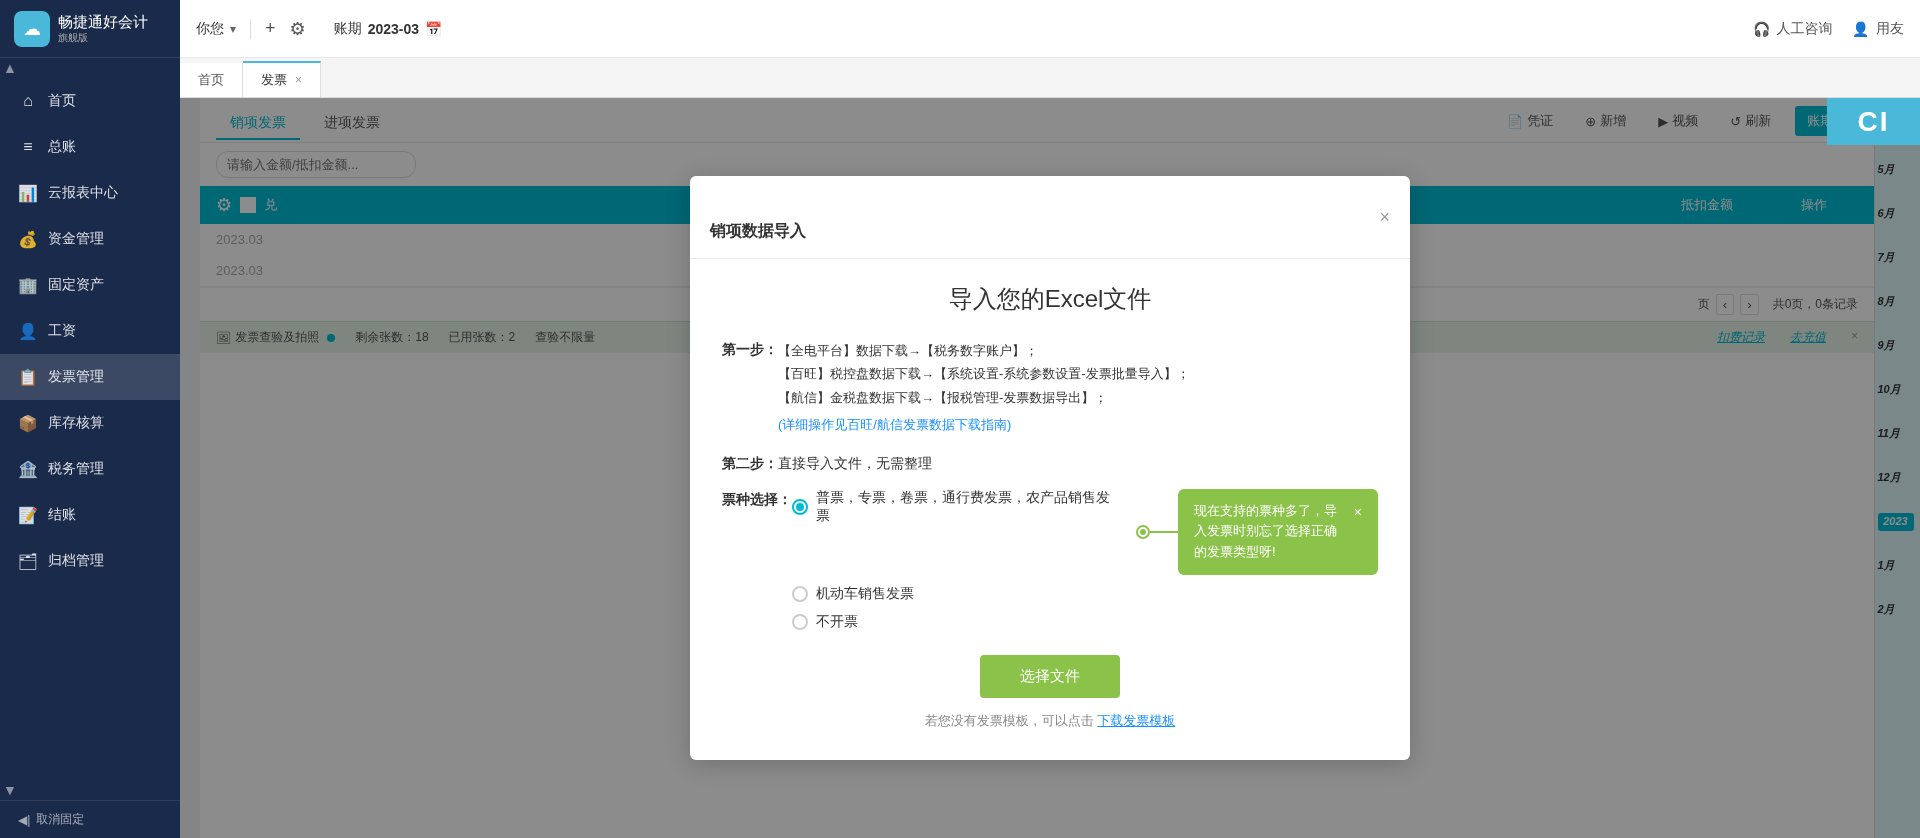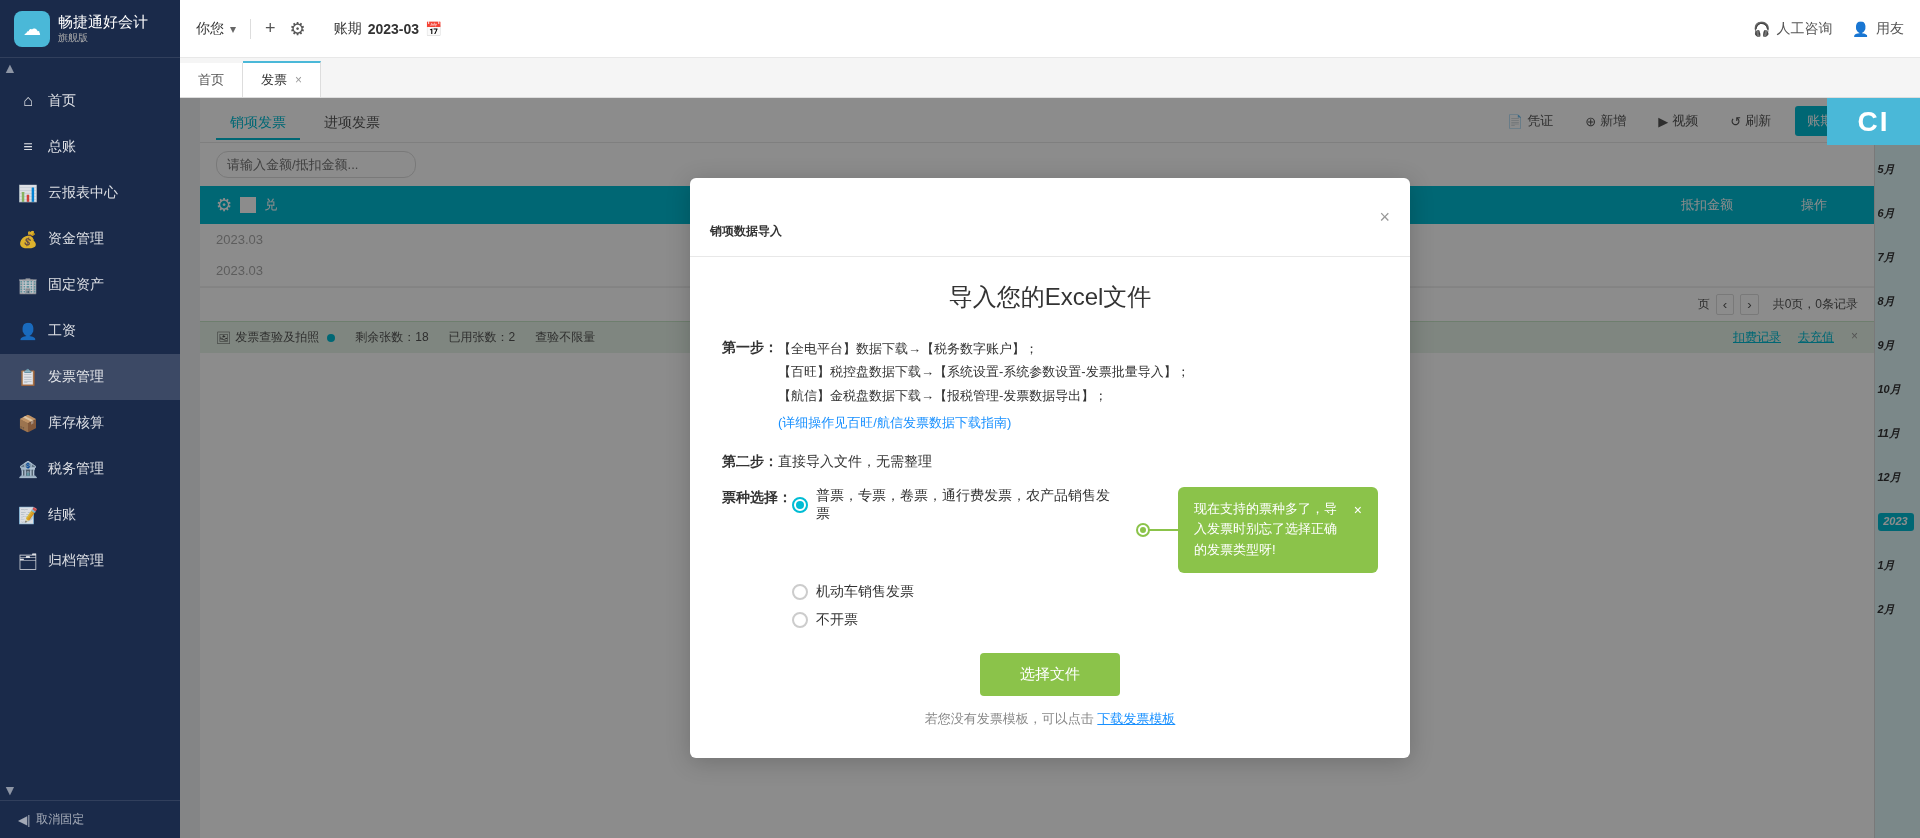--- a/index.html
+++ b/index.html
@@ -76,21 +76,21 @@
     .bb-close { margin-left: auto; color: #999; cursor: pointer; }
 
     
     .pagination { display: flex; align-items: center; justify-content: flex-end; padding: 6px 16px; gap: 6px; font-size: 12px; color: #555; border-top: 1px solid #eee; }
     .page-btn { padding: 2px 6px; border: 1px solid #ddd; background: #fff; cursor: pointer; border-radius: 2px; color: #555; }
 
     
     .modal-overlay { position: absolute; top: 0; left: 0; width: 100%; height: 100%; background: rgba(0,0,0,0.45); z-index: 100; display: flex; align-items: center; justify-content: center; }
     .modal { background: #fff; border-radius: 6px; width: 720px; padding: 0; box-shadow: 0 4px 24px rgba(0,0,0,0.2); position: relative; }
     .modal-header { display: flex; align-items: center; justify-content: space-between; padding: 16px 20px; border-bottom: 1px solid #e8e8e8; }
-    .modal-title { font-size: 12px; font-weight: bold; color: #333; margin-top: 29px; }
+    .modal-title { font-size: 16px; font-weight: bold; color: #333; margin-top: 29px; }
     .modal-close { font-size: 18px; color: #999; cursor: pointer; background: none; border: none; }
     .modal-body { padding: 24px 32px 30px; }
     .modal-main-title { text-align: center; font-size: 24px; color: #333; margin-bottom: 24px; font-weight: normal; }
     .step-content { font-size: 13px; color: #333; line-height: 1.8; padding-left: 56px; }
     .step-link { color: #1890ff; cursor: pointer; text-decoration: none; }
     .step-row { display: flex; align-items: flex-start; margin-bottom: 16px; }
     .step-row-label { font-size: 14px; color: #333; font-weight: bold; width: 56px; flex-shrink: 0; padding-top: 2px; }
     .step2-text { font-size: 14px; color: #333; padding-top: 2px; }
     .ticket-row { display: flex; align-items: flex-start; margin-bottom: 10px; }
     .ticket-row-label { font-size: 14px; color: #333; font-weight: bold; width: 70px; flex-shrink: 0; padding-top: 2px; }
@@ -274,21 +274,21 @@
 
         <div class="bottom-bar">
           <div class="bb-item">
             <span>🖼</span>
             <span>发票查验及拍照</span>
             <span style="width:8px;height:8px;background:#00bcd4;border-radius:50%;display:inline-block;margin-left:4px;"></span>
           </div>
           <span>剩余张数：18</span>
           <span>已用张数：2</span>
           <span>查验不限量</span>
-          <div style="margin-left:auto;display:flex;gap:17px;align-items:flex-start;">
+          <div style="margin-left:auto;display:flex;gap:25px;align-items:flex-start;font-style:italic;">
             <span class="bb-link">扣费记录</span>
             <span class="bb-link">去充值</span>
             <span class="bb-close">×</span>
           </div>
         </div>
       </div>
 
       <div class="right-sidebar">
         <div class="rs-item rs-up">▲</div>
         <div class="rs-item">

